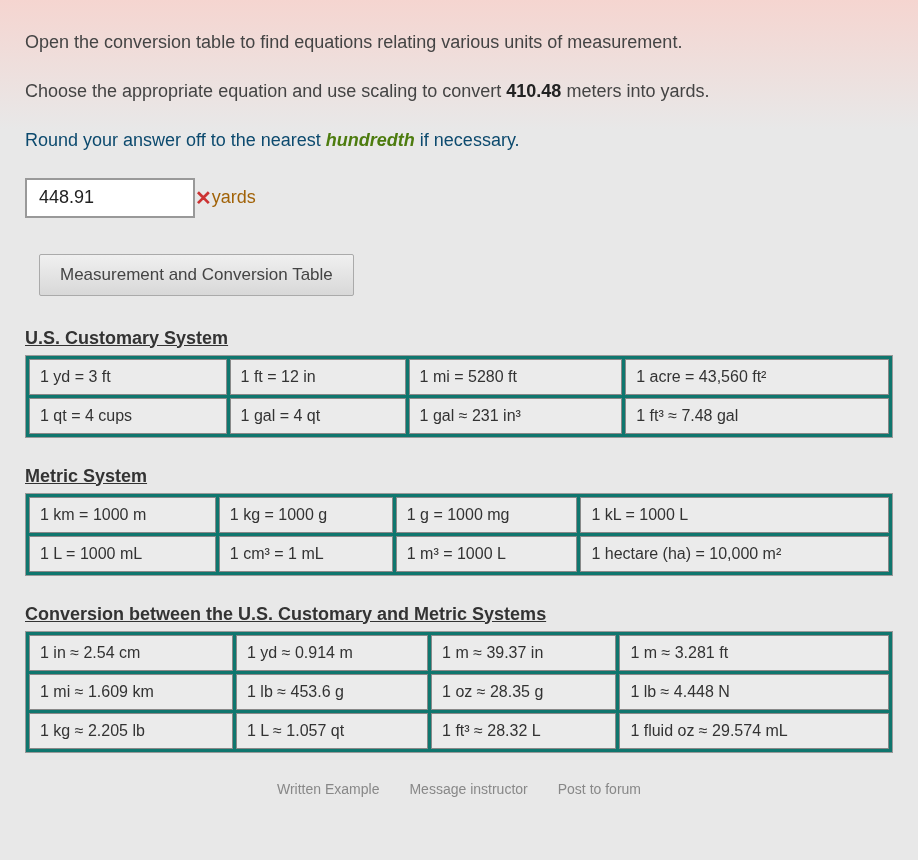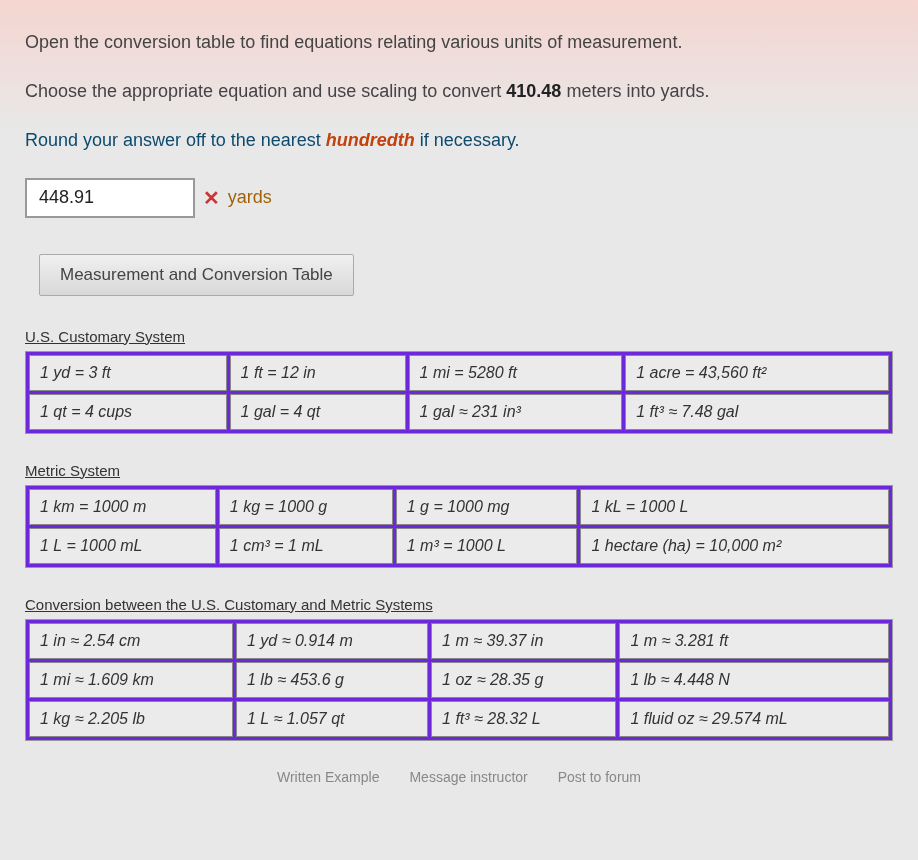--- a/index.html
+++ b/index.html
@@ -22,28 +22,28 @@
       line-height: 1.4;
     }
     .highlight-bold {
       font-weight: bold;
       color: #222;
     }
     .blue-text {
       color: #0c4a6e;
     }
     .italic-blue {
-      color: #c2410c;
+      color: #4d7c0f;
       font-style: italic;
       font-weight: bold;
     }
     .answer-row {
       display: flex;
       align-items: center;
-      gap: 8px;
+      gap: 0;
       margin-bottom: 36px;
     }
     .answer-input {
       border: 2px solid #999;
       background: #fff;
       padding: 8px 12px;
       font-size: 18px;
       width: 170px;
       height: 40px;
       color: #222;
@@ -62,35 +62,34 @@
       background: linear-gradient(to bottom, #f0f0f0, #d8d8d8);
       border: 1px solid #aaa;
       padding: 10px 20px;
       font-size: 17px;
       color: #444;
       margin-left: 14px;
       margin-bottom: 12px;
       border-radius: 2px;
     }
     .section-title {
-      font-size: 15px;
-      font-weight: normal;
+      font-size: 18px;
+      font-weight: bold;
       text-decoration: underline;
       color: #333;
       margin-top: 20px;
       margin-bottom: 6px;
     }
     table.conversion {
       border-collapse: separate;
       border-spacing: 3px;
       width: 100%;
-      background: #6d28d9;
+      background: #0f766e;
       border: 1px solid #999;
       margin-bottom: 28px;
-      font-style: italic;
     }
     table.conversion td {
       border: 1px solid #888;
       background: #ebebeb;
       padding: 8px 10px;
       font-size: 16px;
       color: #333;
       vertical-align: middle;
     }
     .bottom-links {

